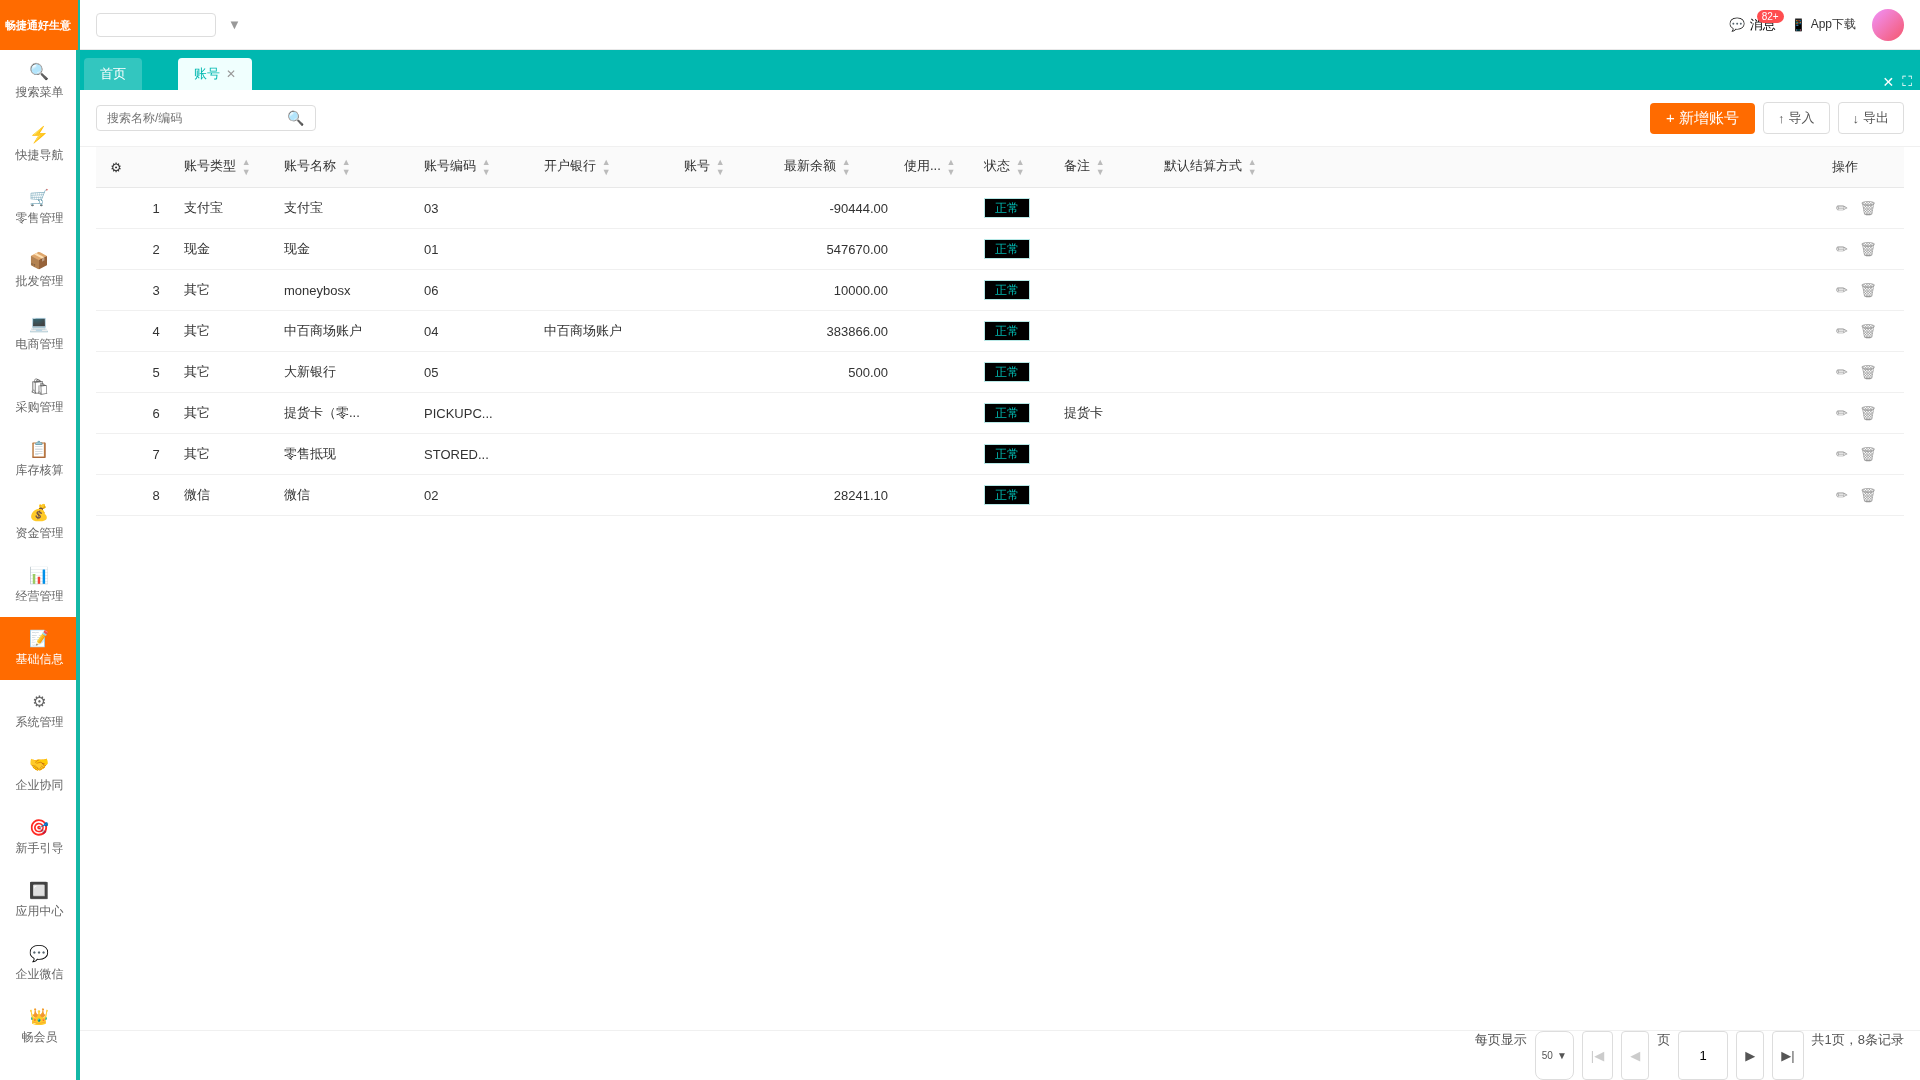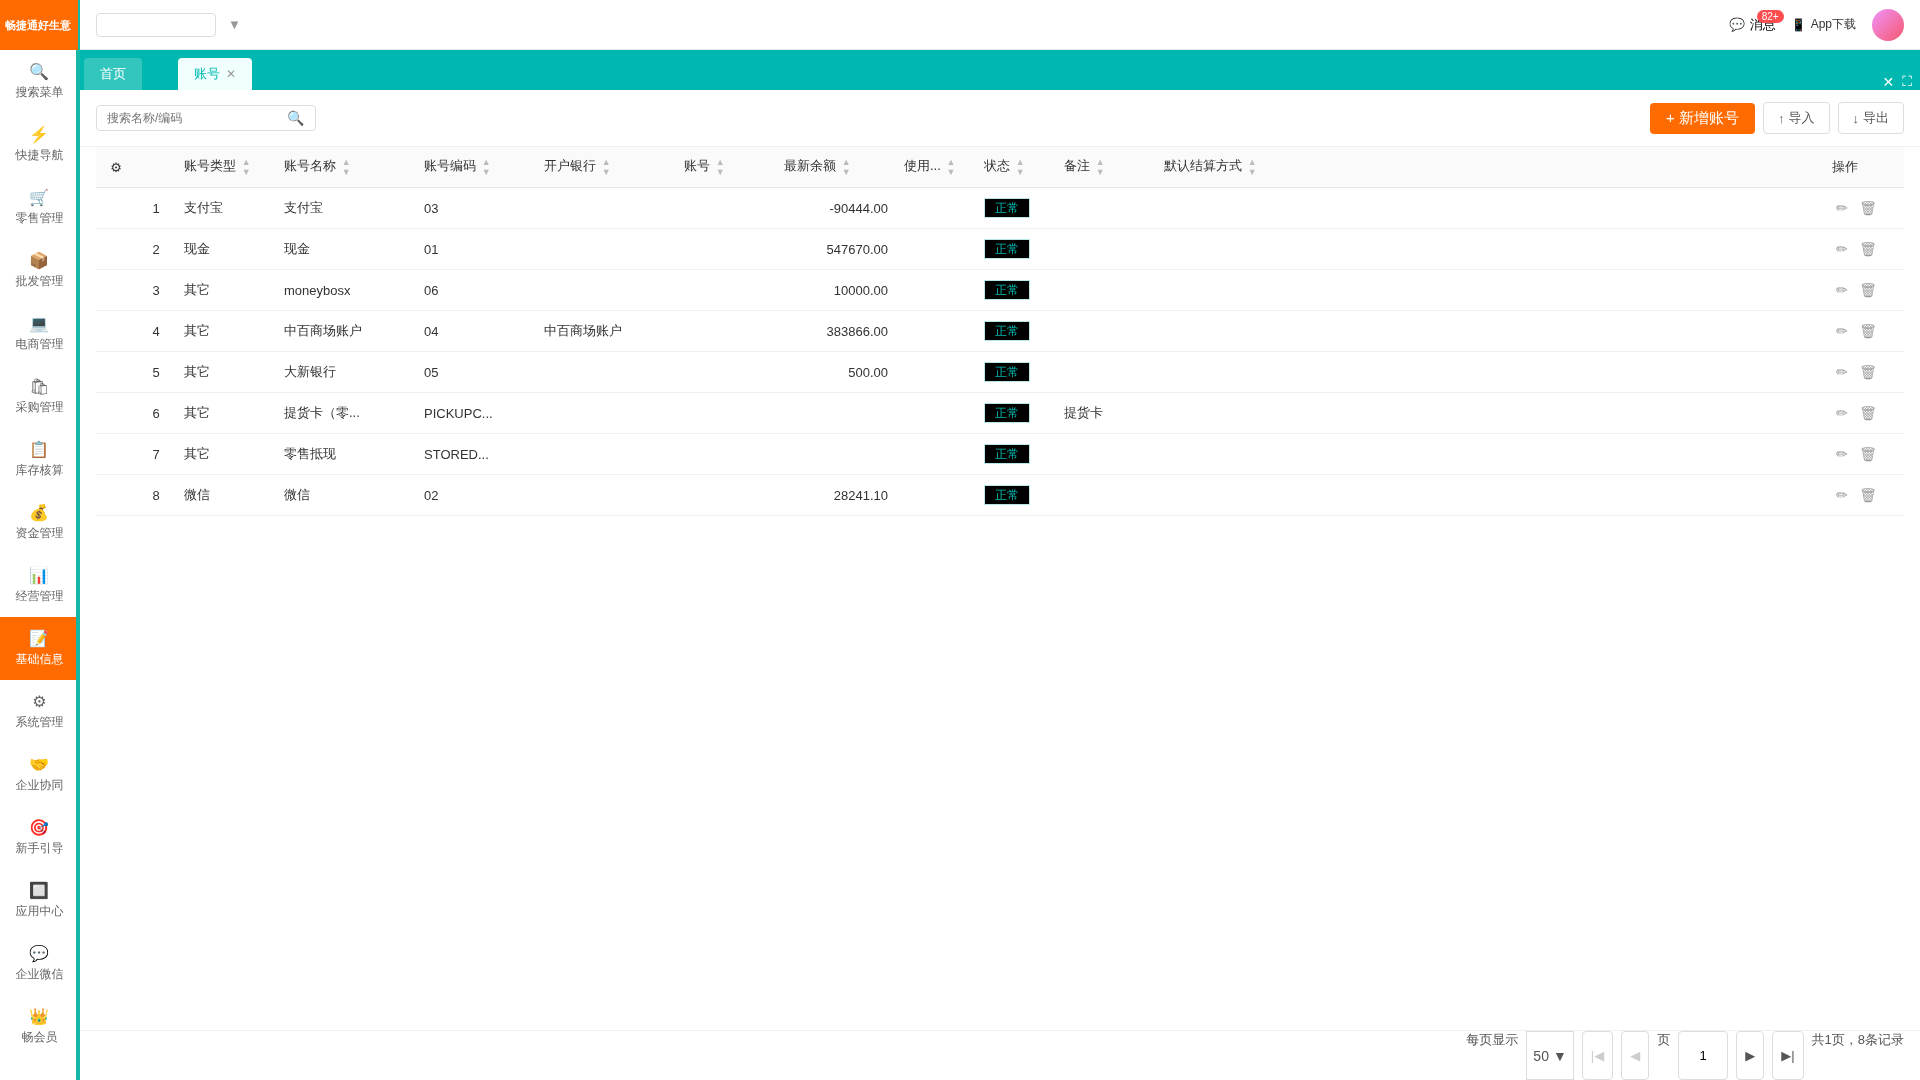--- a/index.html
+++ b/index.html
@@ -304,23 +304,23 @@
       justify-content: flex-end;
       padding: 0 16px;
       gap: 8px;
       border-top: 1px solid #f0f0f0;
       flex-shrink: 0;
       font-size: 13px;
       color: #555;
     }
     .page-size-select {
       border: 1px solid #ddd;
-      border-radius: 0;
+      border-radius: 8px;
       padding: 11px 6px;
-      font-size: 14px;
+      font-size: 10px;
       cursor: pointer;
       display: flex;
       align-items: center;
       gap: 4px;
     }
     .page-nav-btn {
       background: none;
       border: 1px solid #ddd;
       border-radius: 4px;
       padding: 3px 8px;

